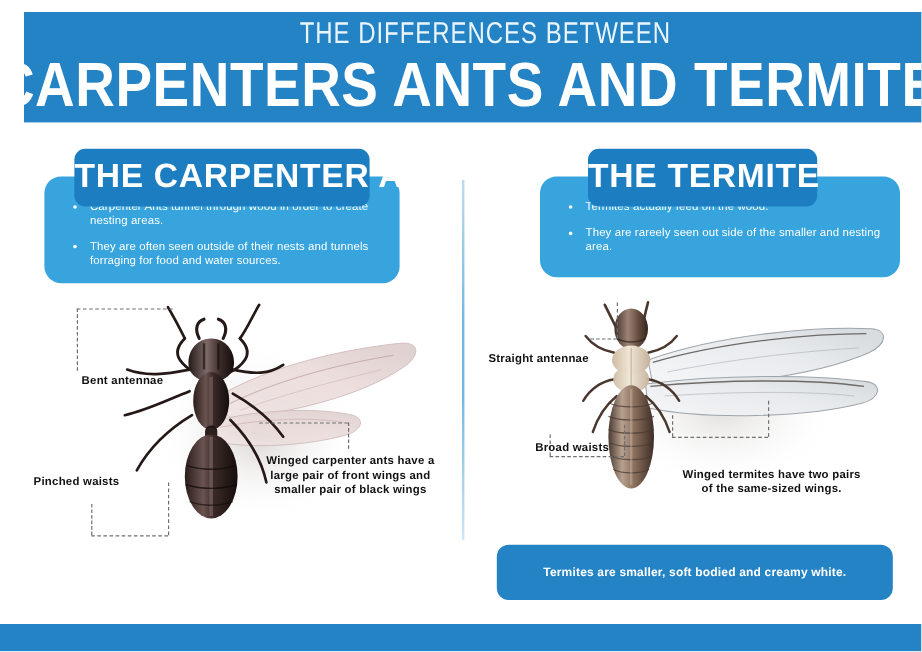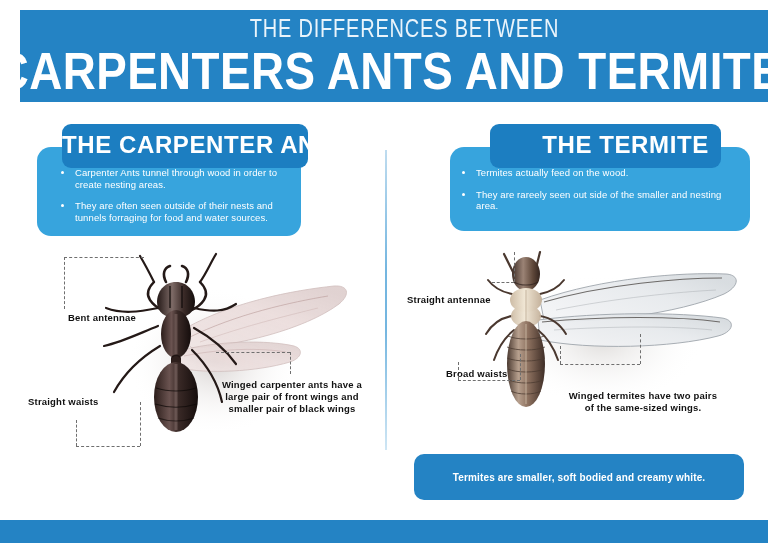--- a/index.html
+++ b/index.html
@@ -58,39 +58,39 @@
 
   
   .title-tab{
     position:absolute;
     background:#1c7ec1;
     color:#ffffff;
     border-radius:9px;
     text-align:center;
     font-family:"Liberation Sans Narrow","Liberation Sans",sans-serif;
     font-weight:bold;
-    font-size:24px;
+    font-size:28px;
     letter-spacing:0.6px;
     padding:7px 0 9px 0;
     z-index:3;
     white-space:nowrap;
   }
   .title-tab.ant{left:62px;top:22px;width:246px;}
-  .title-tab.termite{left:106px;top:22px;width:191px;padding-left:40px;}
+  .title-tab.termite{left:106px;top:22px;width:191px;}
 
   
   .bullet-box{
     position:absolute;
     background:#37a4dd;
     border-radius:14px;
     z-index:2;
     box-sizing:border-box;
   }
-  .bullet-box.ant{left:37px;top:45px;width:264px;height:89px;padding:20px 16px 10px 16px;}
-  .bullet-box.termite{left:450px;top:45px;width:300px;height:84px;padding:20px 14px 10px 4px;}
+  .bullet-box.ant{left:37px;top:45px;width:296px;height:89px;padding:20px 16px 10px 16px;}
+  .bullet-box.termite{left:450px;top:45px;width:300px;height:84px;padding:20px 14px 10px 16px;}
   .col.right .bullet-box.termite{left:66px;}
 
   .bullet-list{list-style:none;margin:0;padding:0;}
   .bullet-list li{
     position:relative;
     color:#ffffff;
     font-size:9.5px;
     line-height:11.5px;
     padding-left:22px;
     margin-bottom:10px;
@@ -242,21 +242,21 @@
       <div class="h" style="left:0;top:0;width:80px;"></div>
       <div class="v" style="left:0;top:0;height:52px;"></div>
     </div>
     <div class="annot" style="left:28px;top:210px;padding-left:40px;">Bent antennae</div>
 
     <div class="leader" style="left:76px;top:300px;width:64px;height:44px;">
       <div class="h" style="left:0;top:44px;width:64px;"></div>
       <div class="v" style="left:0;top:18px;height:26px;"></div>
       <div class="v" style="left:64px;top:0;height:44px;"></div>
     </div>
-    <div class="annot" style="left:28px;top:294px;">Straight waists</div>
+    <div class="annot" style="left:28px;top:294px;">Pinched waists</div>
 
     <div class="leader" style="left:216px;top:250px;width:74px;height:22px;">
       <div class="h" style="left:0;top:0;width:74px;"></div>
       <div class="v" style="left:74px;top:0;height:22px;"></div>
     </div>
     <div class="annot wrap" style="left:212px;top:277px;width:160px;">Winged carpenter ants have a large pair of front wings  and smaller pair of black wings</div>
 
   </div>
 
   <div class="col right">

